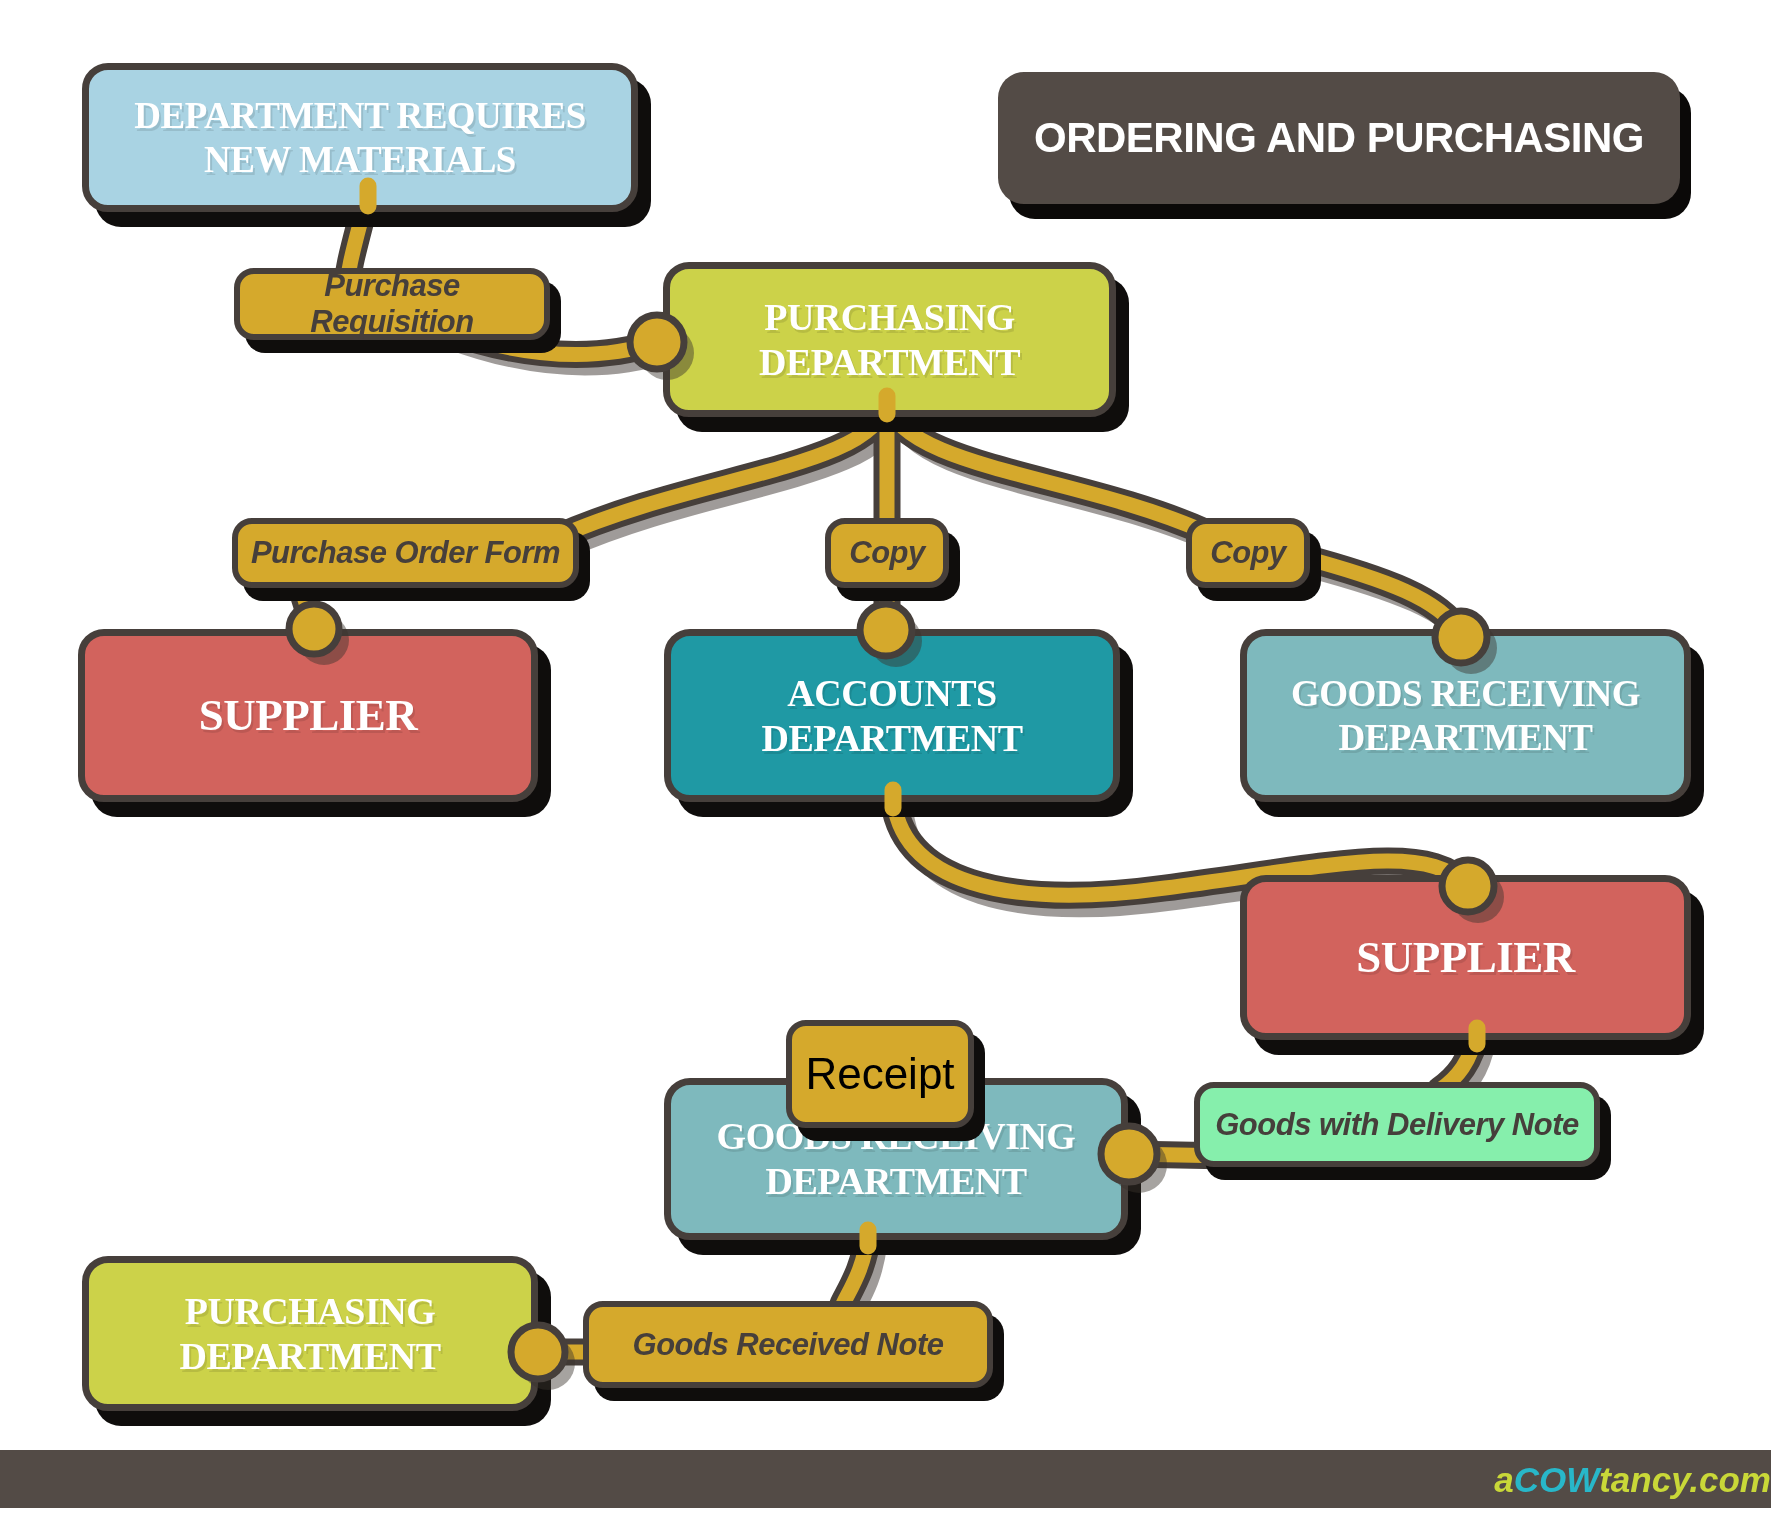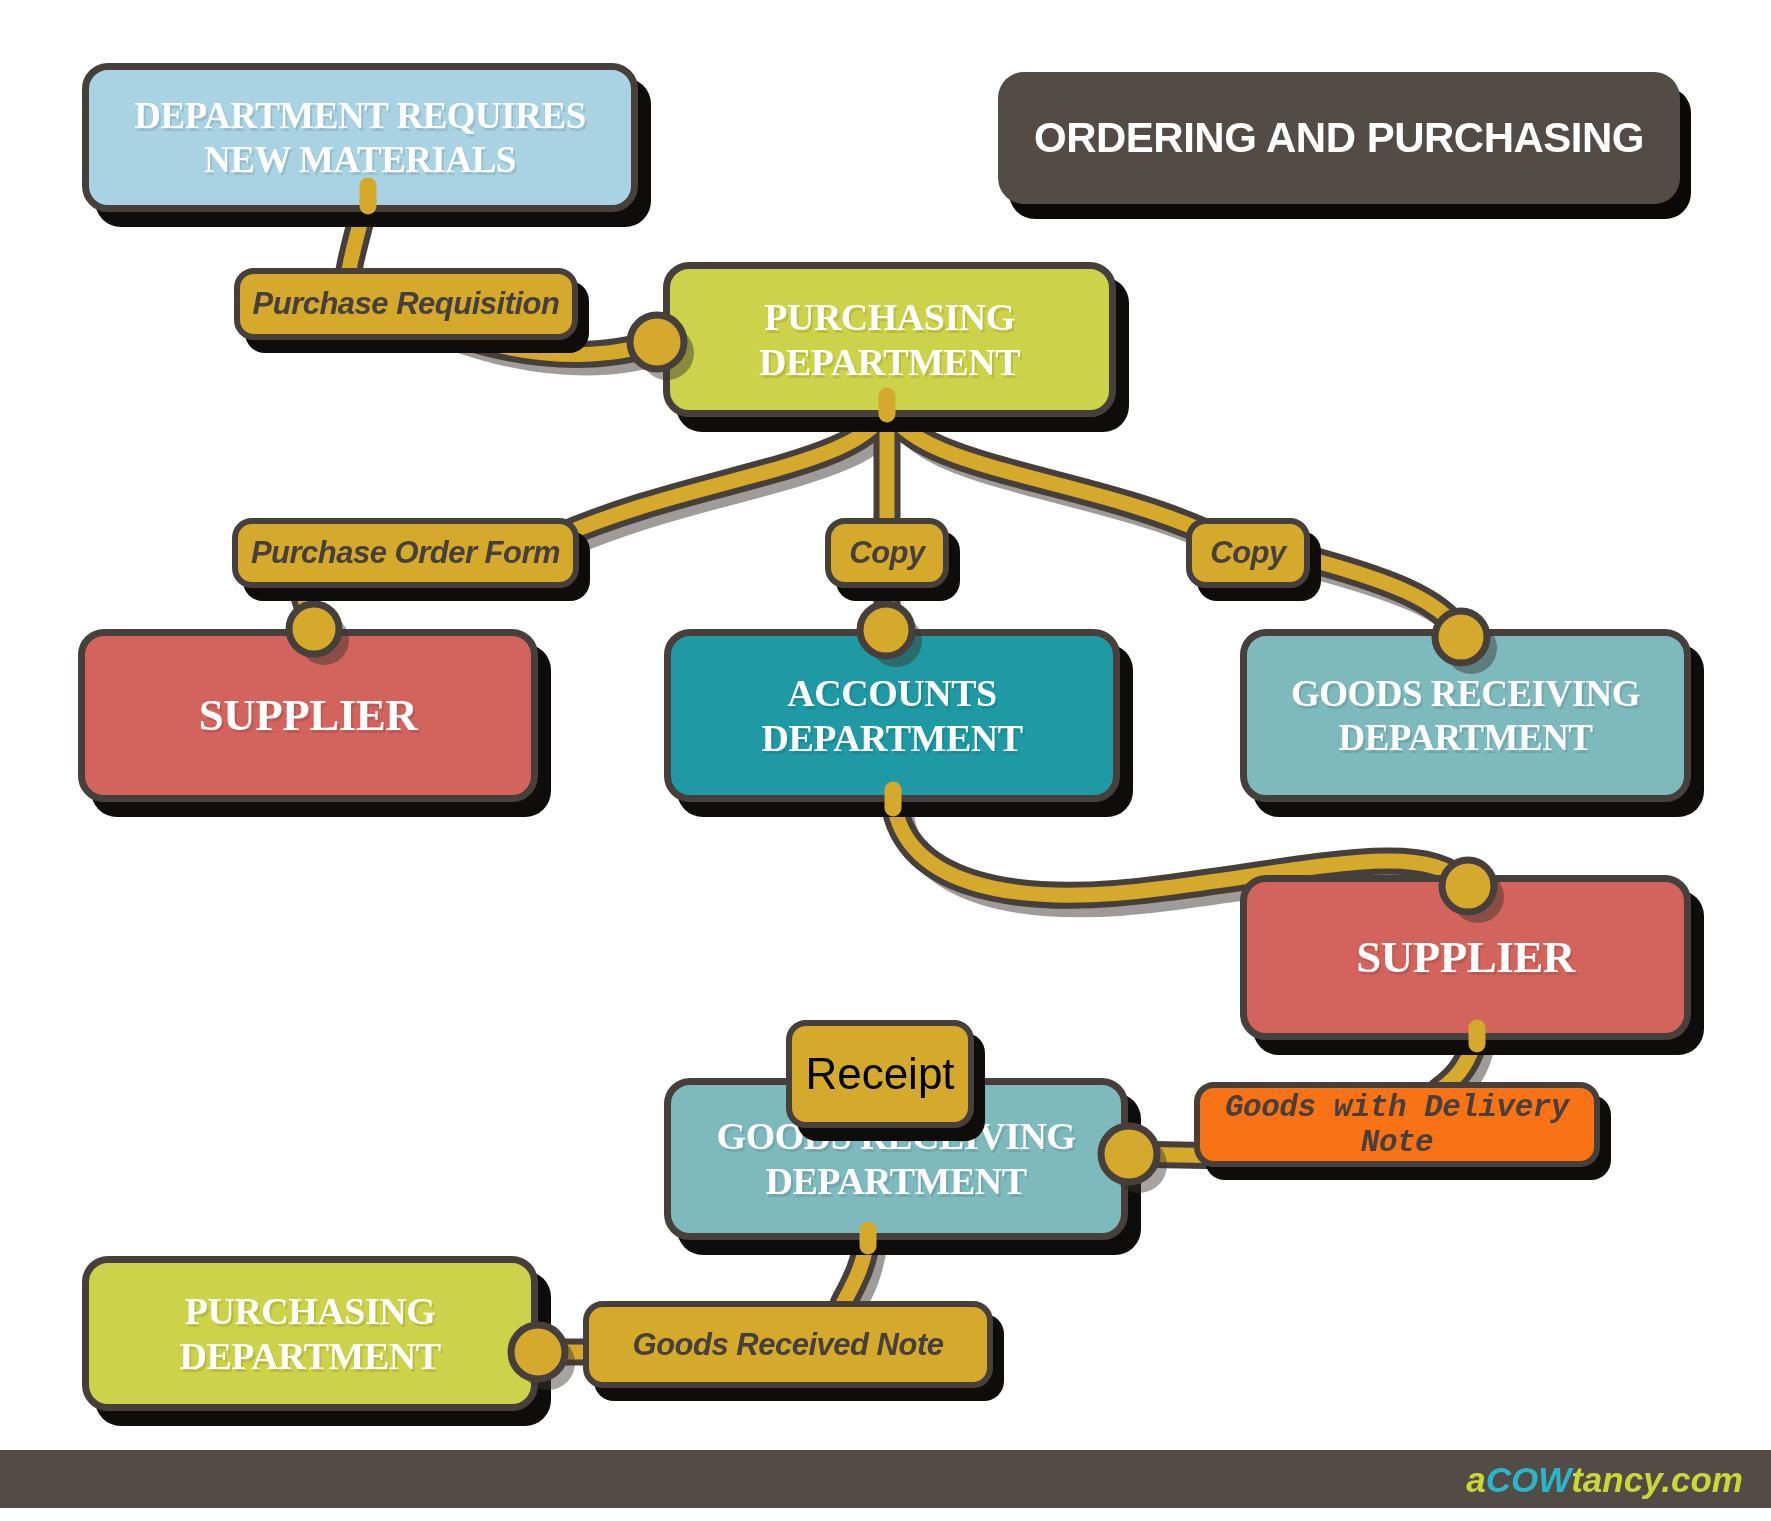--- a/index.html
+++ b/index.html
@@ -37,21 +37,21 @@
   
   .glabel{
     position:absolute;box-sizing:border-box;z-index:4;
     border:6px solid #463f3b;border-radius:20px;
     box-shadow:11px 13px 0 #0f0d0c;
     display:flex;align-items:center;justify-content:center;text-align:center;
     color:#463f3b;font-style:italic;font-weight:700;font-size:31px;letter-spacing:-0.5px;
   }
   .glabel.receipt{color:#000000;font-style:normal;font-weight:400;font-size:44px;letter-spacing:0;}
 
-  .footer-bar{position:absolute;z-index:2;display:flex;align-items:center;justify-content:flex-end;box-sizing:border-box;padding-right:28px;}
+  .footer-bar{position:absolute;z-index:2;display:flex;align-items:center;justify-content:flex-end;box-sizing:border-box;}
   .logo{font-size:35px;font-style:italic;line-height:1;}
   .logo .seg-a,.logo .seg-rest{font-weight:700;}
   .logo .seg-cow{font-weight:800;}
 </style>
 </head>
 <body>
 
 <div class="canvas">
 
   <svg id="connector-layer" class="layer" viewBox="0 0 1771 1521">
@@ -169,41 +169,41 @@
       <circle class="dot" cx="657" cy="342" r="27"></circle>
       <circle class="dot" cx="314" cy="629" r="25"></circle>
       <circle class="dot" cx="886" cy="630" r="26"></circle>
       <circle class="dot" cx="1461" cy="637" r="26"></circle>
       <circle class="dot" cx="1468" cy="886" r="26"></circle>
       <circle class="dot" cx="1129" cy="1154" r="28"></circle>
       <circle class="dot" cx="538" cy="1352" r="27"></circle>
     </g>
   </svg>
 
-  <div class="glabel" style="left: 234px; top: 268px; width: 344px; height: 72px; background-color: rgb(213, 169, 44);">
+  <div class="glabel" style="left: 234px; top: 268px; width: 316px; height: 72px; background-color: rgb(213, 169, 44);">
     <span>Purchase Requisition</span>
   </div>
 
   <div class="glabel" style="left: 232px; top: 518px; width: 347px; height: 70px; background-color: rgb(213, 169, 44);">
     <span>Purchase Order Form</span>
   </div>
 
   <div class="glabel" style="left: 825px; top: 518px; width: 124px; height: 70px; background-color: rgb(213, 169, 44);">
     <span>Copy</span>
   </div>
 
   <div class="glabel" style="left: 1186px; top: 518px; width: 124px; height: 70px; background-color: rgb(213, 169, 44);">
     <span>Copy</span>
   </div>
 
   <div class="glabel receipt" style="left: 786px; top: 1020px; width: 188px; height: 108px; background-color: rgb(213, 169, 44);">
     <span>Receipt</span>
   </div>
 
-  <div class="glabel" style="left: 1194px; top: 1082px; width: 406px; height: 85px; background-color: #f97316; font-family: Liberation Mono, monospace;">
+  <div class="glabel" style="left: 1194px; top: 1082px; width: 406px; height: 85px; background-color: #86efac;">
     <span>Goods with Delivery Note</span>
   </div>
 
   <div class="glabel" style="left: 583px; top: 1301px; width: 410px; height: 87px; background-color: rgb(213, 169, 44);">
     <span>Goods Received Note</span>
   </div>
 
   <div class="footer-bar" style="left: 0px; top: 1450px; width: 1771px; height: 58px; background-color: rgb(83, 75, 70);">
     <div class="logo">
       <span class="seg-a" style="color: rgb(201, 216, 56);">a</span><span class="seg-cow" style="color: rgb(40, 183, 201);">COW</span><span class="seg-rest" style="color: rgb(201, 216, 56);">tancy.com</span>

